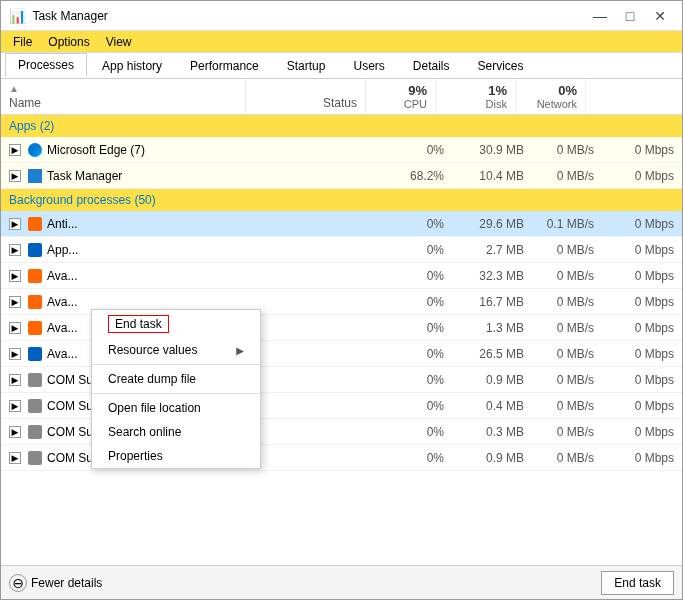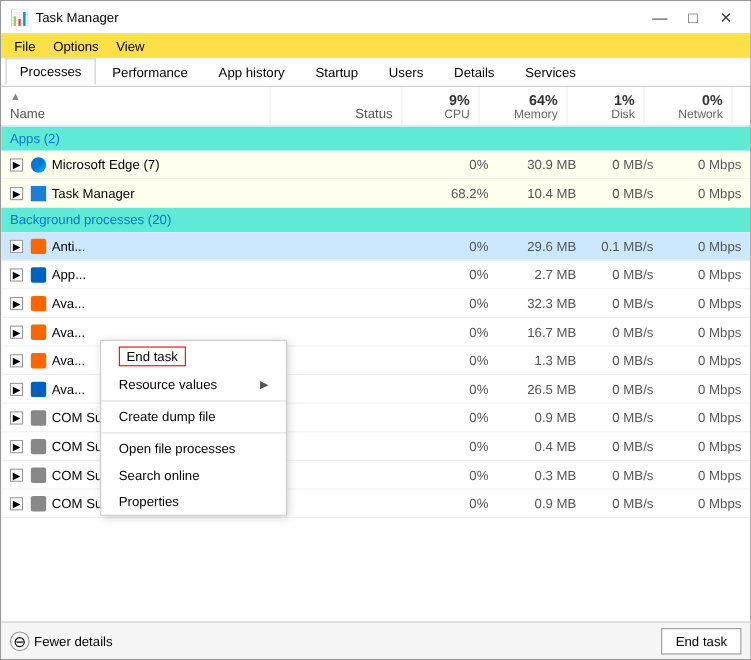--- a/index.html
+++ b/index.html
@@ -147,21 +147,21 @@
       overflow-y: auto;
       overflow-x: hidden;
     }
     .table-body::-webkit-scrollbar { width: 16px; }
     .table-body::-webkit-scrollbar-track { background: #f0f0f0; }
     .table-body::-webkit-scrollbar-thumb { background: #c0c0c0; border: 3px solid #f0f0f0; }
     .section-header {
       padding: 4px 8px;
       font-size: 12px;
       color: #0078d4;
-      background: #5eead4;
+      background: #fde047;
     }
     .process-row {
       display: grid;
       grid-template-columns: 1fr 120px 70px 80px 70px 80px;
       border-bottom: 1px solid #f0f0f0;
       min-height: 26px;
       align-items: center;
       cursor: pointer;
     }
     .process-row.selected { background: #cce8ff; }
@@ -317,22 +317,22 @@
   </div>
 
   <div class="menu-bar">
     <span class="menu-item">File</span>
     <span class="menu-item">Options</span>
     <span class="menu-item">View</span>
   </div>
 
   <div class="tabs">
     <div class="tab active">Processes</div>
+    <div class="tab">App history</div>
     <div class="tab">Performance</div>
-    <div class="tab">App history</div>
     <div class="tab">Startup</div>
     <div class="tab">Users</div>
     <div class="tab">Details</div>
     <div class="tab">Services</div>
   </div>
 
   <div class="content">
 
     <div class="table-header">
       <div class="col-header name-col">
@@ -343,26 +343,20 @@
         <span>Status</span>
       </div>
       <div class="col-header">
         <div class="col-header-inner">
           <span class="usage-pct">9%</span>
           <span class="usage-label">CPU</span>
         </div>
       </div>
       <div class="col-header">
         <div class="col-header-inner">
-          <span class="usage-pct">64%</span>
-          <span class="usage-label">Memory</span>
-        </div>
-      </div>
-      <div class="col-header">
-        <div class="col-header-inner">
           <span class="usage-pct">1%</span>
           <span class="usage-label">Disk</span>
         </div>
       </div>
       <div class="col-header">
         <div class="col-header-inner">
           <span class="usage-pct">0%</span>
           <span class="usage-label">Network</span>
         </div>
       </div>
@@ -395,21 +389,21 @@
             </span>
           <span>Task Manager</span>
         </div>
         <div class="cell"></div>
         <div class="cell numeric">68.2%</div>
         <div class="cell numeric">10.4 MB</div>
         <div class="cell numeric">0 MB/s</div>
         <div class="cell numeric">0 Mbps</div>
       </div>
 
-      <div class="section-header">Background processes (20)</div>
+      <div class="section-header">Background processes (50)</div>
 
       <div class="process-row selected">
         <div class="cell name-cell">
           <span class="expand-btn">▶</span>
           <span class="process-icon">
               <span class="icon-orange"></span>
             </span>
           <span>Anti...</span>
         </div>
         <div class="cell"></div>
@@ -563,21 +557,21 @@
       <div class="ctx-item">
         <span>Resource values</span>
         <span class="ctx-arrow">▶</span>
       </div>
       <div class="ctx-separator"></div>
       <div class="ctx-item">
         <span>Create dump file</span>
       </div>
       <div class="ctx-separator"></div>
       <div class="ctx-item">
-        <span>Open file processes</span>
+        <span>Open file location</span>
       </div>
       <div class="ctx-item">
         <span>Search online</span>
       </div>
       <div class="ctx-item">
         <span>Properties</span>
       </div>
     </div>
 
   </div>

